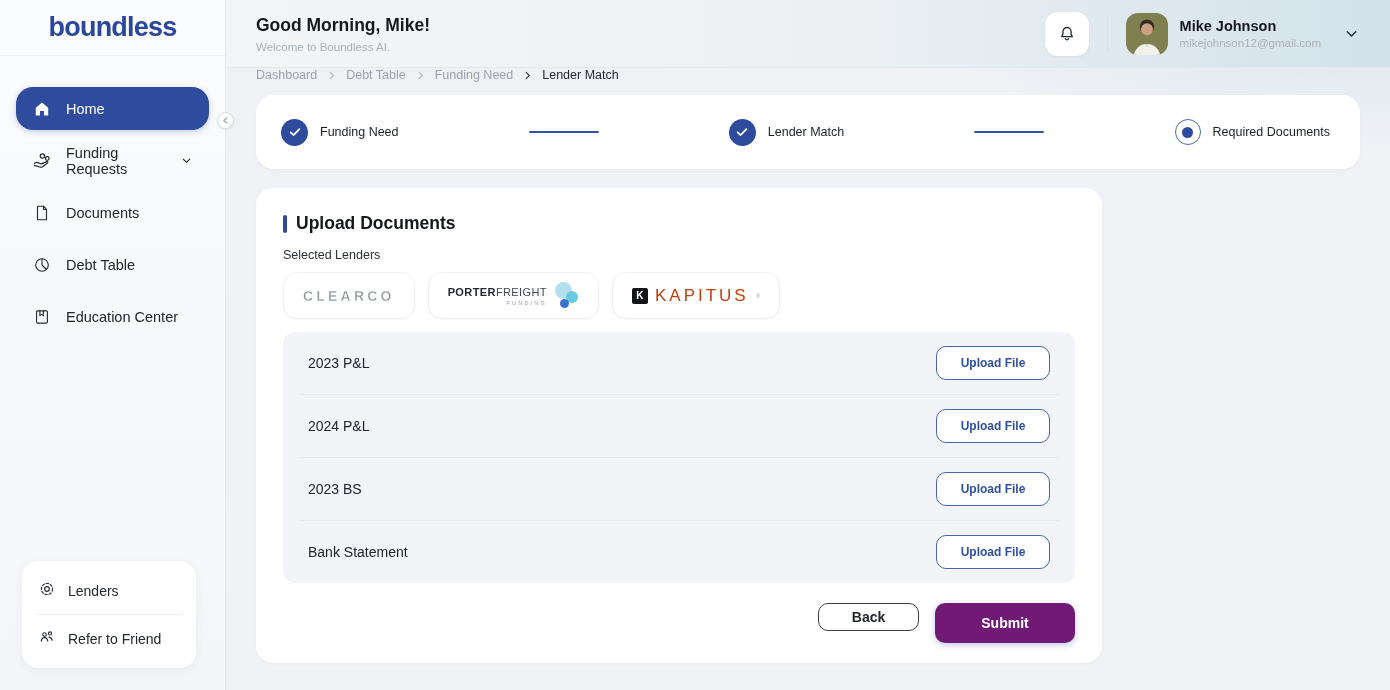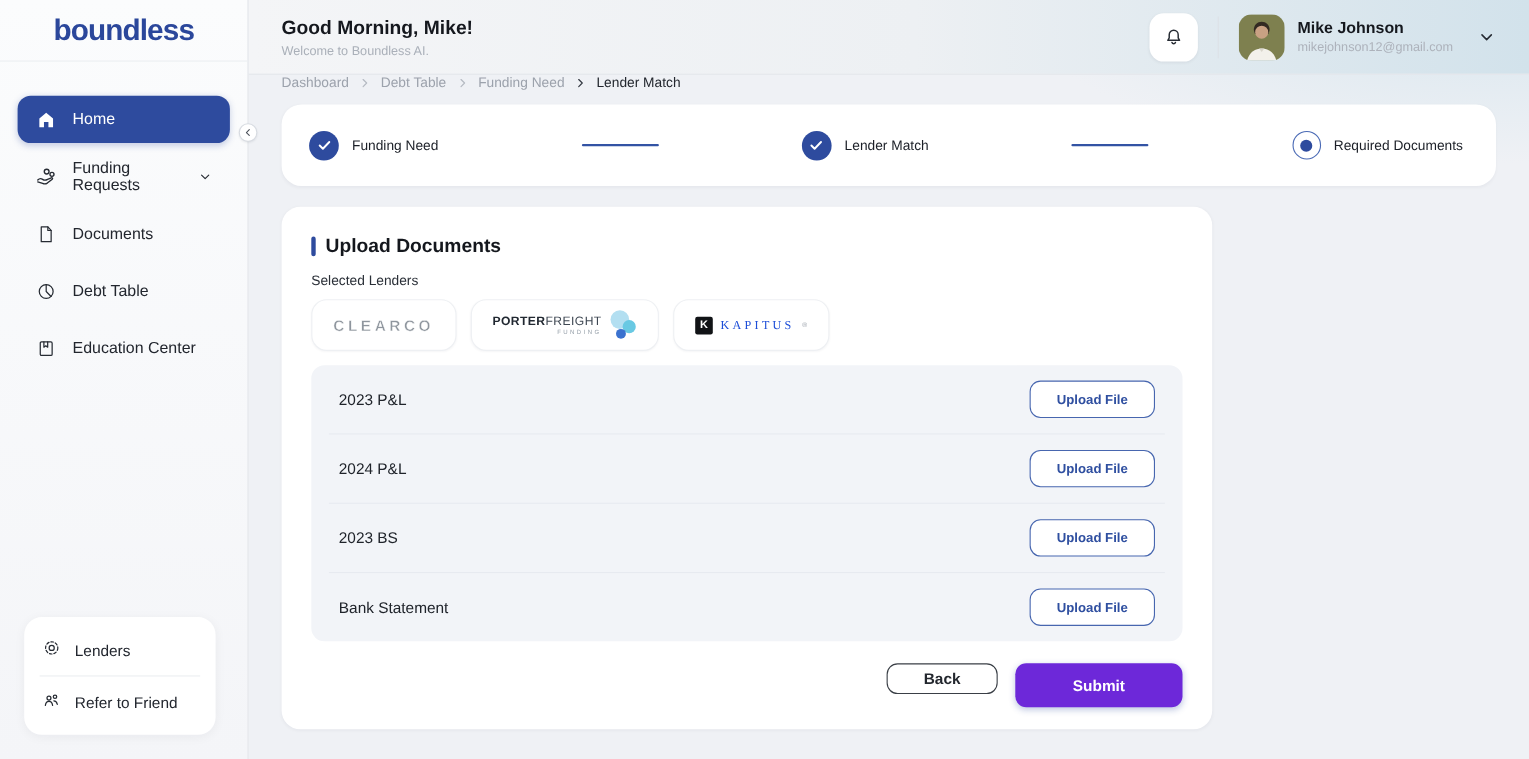--- a/index.html
+++ b/index.html
@@ -7,21 +7,21 @@
   body { font-family:"Liberation Sans", sans-serif; color:#20242C; background:#EFF1F5; }
   .app { display:flex; width:1390px; height:690px; }
 
   
   .sidebar { position:relative; width:226px; flex:0 0 226px; background:linear-gradient(180deg,#FBFCFD 0%,#F4F5F8 100%); border-right:1px solid #E5E8EC; z-index:3; }
   .logo-area { height:56px; display:flex; align-items:center; justify-content:center; border-bottom:1px solid #ECEEF2; }
   .logo-text { font-size:27px; font-weight:800; letter-spacing:-0.8px; color:#2B479B; }
   .collapse-btn { position:absolute; top:112px; right:-9px; width:17px; height:17px; border-radius:50%; background:#fff; border:1px solid #D7DBE1; color:#4A4F58; display:flex; align-items:center; justify-content:center; font-size:10px; cursor:pointer; box-shadow:0 1px 2px rgba(16,24,40,.08); }
   .nav { padding:31px 16px 0 16px; display:flex; flex-direction:column; gap:9px; }
   .nav-item { display:flex; align-items:center; gap:14px; height:43px; padding:0 16px; border-radius:12px; font-size:14.5px; font-weight:500; color:#22262E; cursor:pointer; }
-  .nav-item.active { background:#2E4B9E; color:#fff; box-shadow:0 2px 6px rgba(46,75,158,.25); }
+  .nav-item.active { background:#2E4B9E; color:#fff; box-shadow:0 2px 6px rgba(46,75,158,.25);border-radius:17px; }
   .nav-item .ico { display:flex; width:20px; height:20px; align-items:center; justify-content:center; }
   .nav-item .chev { margin-left:2px; display:flex; }
   .sidebar-card { position:absolute; left:22px; bottom:22px; width:174px; background:#fff; border-radius:16px; padding:6px 0; box-shadow:0 2px 10px rgba(16,24,40,.05); }
   .sidebar-card .item { display:flex; align-items:center; gap:12px; padding:13px 16px; font-size:14px; font-weight:500; color:#22262E; cursor:pointer; }
   .sidebar-card .divider { height:1px; background:#ECEEF1; margin:0 14px; }
 
   
   .main-col { flex:1; display:flex; flex-direction:column; background:radial-gradient(720px 240px at 98% 0%, #D8E6EE 0%, rgba(239,241,245,0) 62%), #EFF1F5; }
   .header { height:68px; flex:0 0 68px; display:flex; align-items:center; justify-content:space-between; padding:0 30px; background:linear-gradient(90deg, #F4F5F7 0%, #EDF0F3 52%, #D2E2EB 100%); border-bottom:1px solid #E4E7EB; }
   .greeting-block .greeting { font-size:17.5px; font-weight:700; color:#15181E; }
@@ -68,34 +68,34 @@
   .pf-sub { font-size:5.5px; letter-spacing:2.2px; color:#97A0AA; margin-top:2px; }
   .pf-circles { position:relative; width:27px; height:28px; }
   .pf-c1 { position:absolute; top:0; left:3px; width:17px; height:17px; border-radius:50%; background:#B3DFF1; }
   .pf-c2 { position:absolute; top:9px; left:14px; width:12px; height:12px; border-radius:50%; background:#69C9E3; }
   .pf-c3 { position:absolute; top:17px; left:8px; width:9px; height:9px; border-radius:50%; background:#3B72CF; }
   
   .clearco-text { font-size:14px; font-weight:600; letter-spacing:3.2px; color:#8E959D; -webkit-text-stroke:.4px #fff; }
   
   .kap-wrap { display:flex; align-items:center; gap:7px; }
   .kap-square { width:16px; height:16px; background:#111316; border-radius:2px; color:#fff; font-size:10px; font-weight:800; display:flex; align-items:center; justify-content:center; }
-  .kap-text { font-size:11px; font-weight:500; letter-spacing:3px; color:#1d4ed8;font-family:Liberation Serif, serif; }
+  .kap-text { font-size:17px; font-weight:500; letter-spacing:3px; color:#c2410c; }
   .kap-mark { font-size:6px; color:#9AA1AA; vertical-align:top; }
 
   
   .docs-list { margin-top:13px; background:#F2F4F8; border-radius:12px; }
   .doc-row { display:flex; align-items:center; justify-content:space-between; height:62px; padding:0 25px; }
   .doc-label { font-size:14px; font-weight:500; color:#20242B; }
   .upload-btn { width:114px; height:34px; background:#fff; border:1.2px solid #4766AF; border-radius:10px; color:#2F4FA0; font-size:12px; font-weight:700; font-family:"Liberation Sans",sans-serif; cursor:pointer; }
   .doc-divider { height:1px; background:#E7EAF0; margin:0 16px; }
 
   
   .card-actions { margin-top:20px; display:flex; justify-content:flex-end; gap:16px; }
   .back-btn { width:101px; height:28px; border-radius:10px; background:#fff; border:1.2px solid #3A3F46; color:#23272E; font-size:14px; font-weight:700; font-family:"Liberation Sans",sans-serif; cursor:pointer; }
-  .submit-btn { width:152px; height:40px; border-radius:10px; background:#6d28d9; border:none; color:#fff; font-size:14px; font-weight:700; font-family:"Liberation Sans",sans-serif; cursor:pointer; box-shadow:0 2px 6px rgba(46,75,158,.3); }
+  .submit-btn { width:140px; height:40px; border-radius:10px; background:#701a75; border:none; color:#fff; font-size:14px; font-weight:700; font-family:"Liberation Sans",sans-serif; cursor:pointer; box-shadow:0 2px 6px rgba(46,75,158,.3); }
 </style>
 </head>
 <body>
 
 <div class="app">
 
   <aside class="sidebar">
     <div class="logo-area">
       <span class="logo-text">boundless</span>
     </div>

